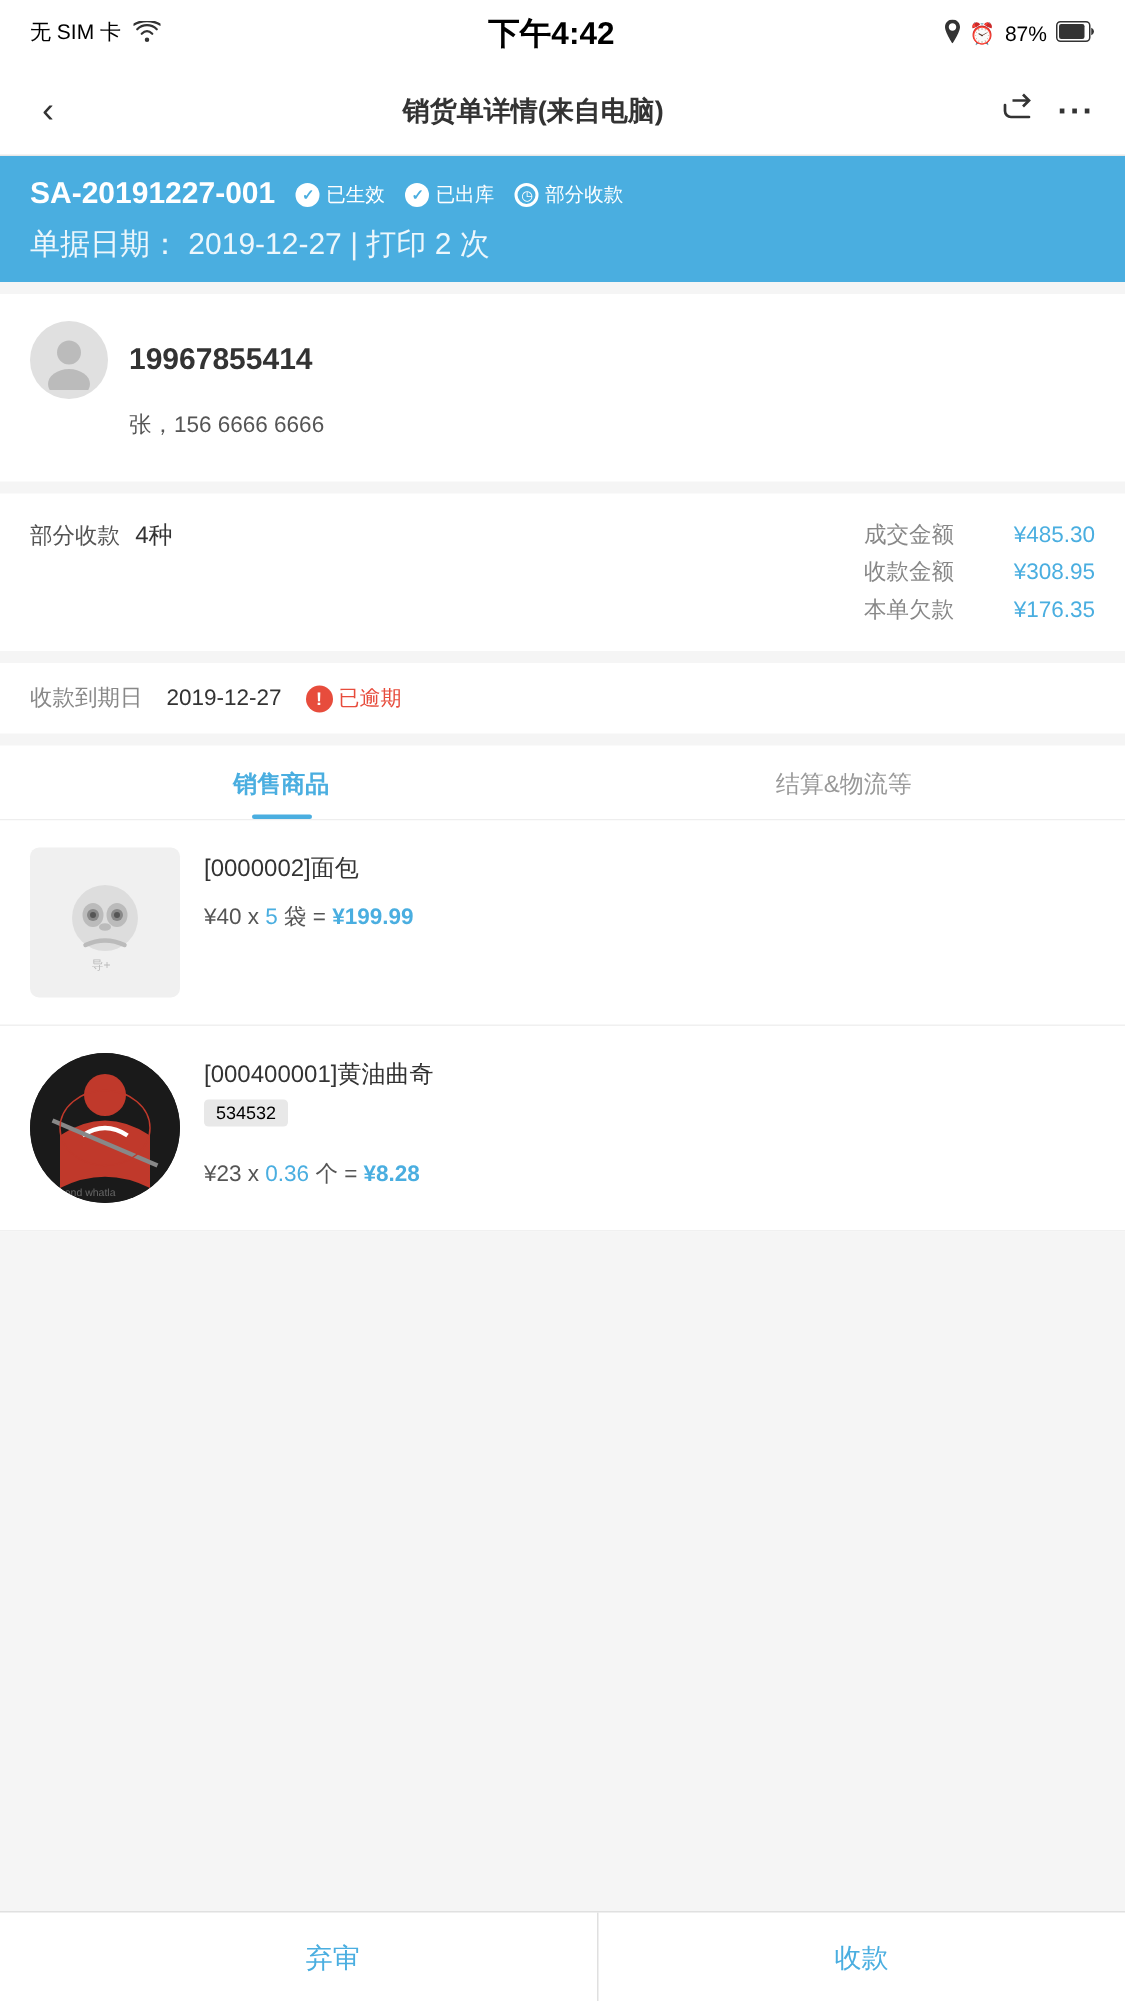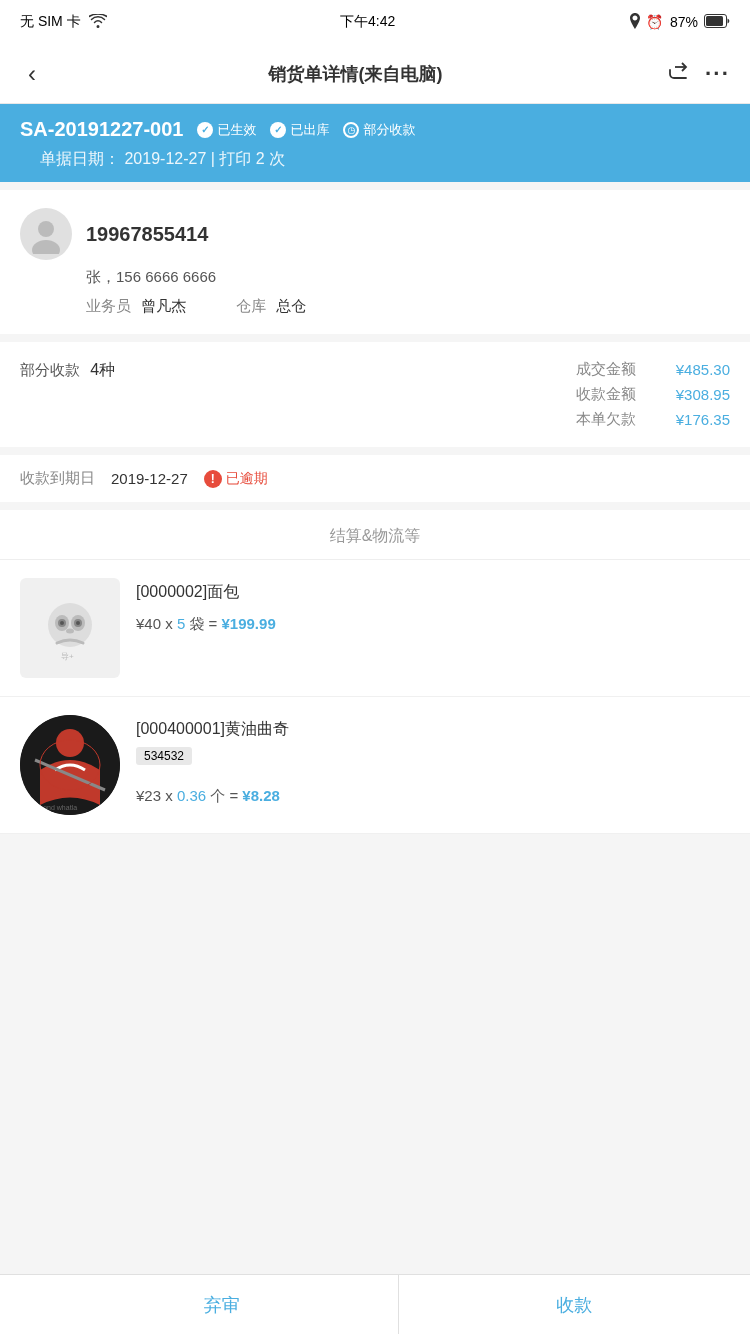--- a/index.html
+++ b/index.html
@@ -18,21 +18,21 @@
       background: #fff;
       height: 44px;
       display: flex;
       align-items: center;
       justify-content: space-between;
       padding: 0 20px;
       font-size: 14px;
       font-weight: 500;
     }
     .status-bar-left { display: flex; align-items: center; gap: 8px; }
-    .status-bar-center { font-size: 14px; font-weight: 400; }
+    .status-bar-center { font-size: 21px; font-weight: 700; }
     .status-bar-right { display: flex; align-items: center; gap: 6px; font-size: 14px; }
 
     
     .nav-bar {
       background: #fff;
       height: 60px;
       display: flex;
       align-items: center;
       justify-content: space-between;
       padding: 0 20px;
@@ -102,23 +102,22 @@
       width: 16px;
       height: 16px;
       border: 2px solid #fff;
       border-radius: 50%;
       display: flex;
       align-items: center;
       justify-content: center;
       font-size: 9px;
     }
     .header-banner-bottom {
-      font-size: 16px;
+      font-size: 20px;
       color: rgba(255,255,255,0.9);
-      margin-left: 20px;
     }
 
     
     .customer-card {
       background: #fff;
       padding: 18px 20px;
       margin-top: 8px;
     }
     .customer-row {
       display: flex;
@@ -380,30 +379,20 @@
     <div class="avatar">
       <svg width="40" height="40" viewBox="0 0 40 40" fill="none">
         <circle cx="20" cy="20" r="20" fill="#e0e0e0"></circle>
         <circle cx="20" cy="15" r="8" fill="#bbb"></circle>
         <ellipse cx="20" cy="36" rx="14" ry="10" fill="#bbb"></ellipse>
       </svg>
     </div>
     <span class="customer-name">19967855414</span>
   </div>
   <div class="customer-detail">张，156 6666 6666</div>
-  <div class="customer-meta">
-    <div>
-      <span class="meta-label">业务员</span>
-      <span>曾凡杰</span>
-    </div>
-    <div>
-      <span class="meta-label">仓库</span>
-      <span>总仓</span>
-    </div>
-  </div>
 </div>
 
 <div class="summary-card">
   <div class="summary-left">
     <span>部分收款</span>
     <span class="summary-count">4种</span>
   </div>
   <div class="summary-right">
     <div class="amount-row">
       <span class="amount-label">成交金额</span>
@@ -424,20 +413,23 @@
   <span class="due-label">收款到期日</span>
   <span class="due-date">2019-12-27</span>
   <div class="overdue-badge">
     <span class="overdue-icon">!</span>
     <span class="overdue-text">已逾期</span>
   </div>
 </div>
 
 <div class="tabs-section">
   <div class="tabs-row">
+    <div class="tab active">
+      <span>销售商品</span>
+    </div>
     <div class="tab">
       <span>结算&amp;物流等</span>
     </div>
   </div>
 
   <div class="product-list">
 
     <div class="product-item">
       <div class="product-thumb">
         <svg width="70" height="70" viewBox="0 0 70 70" fill="none">

